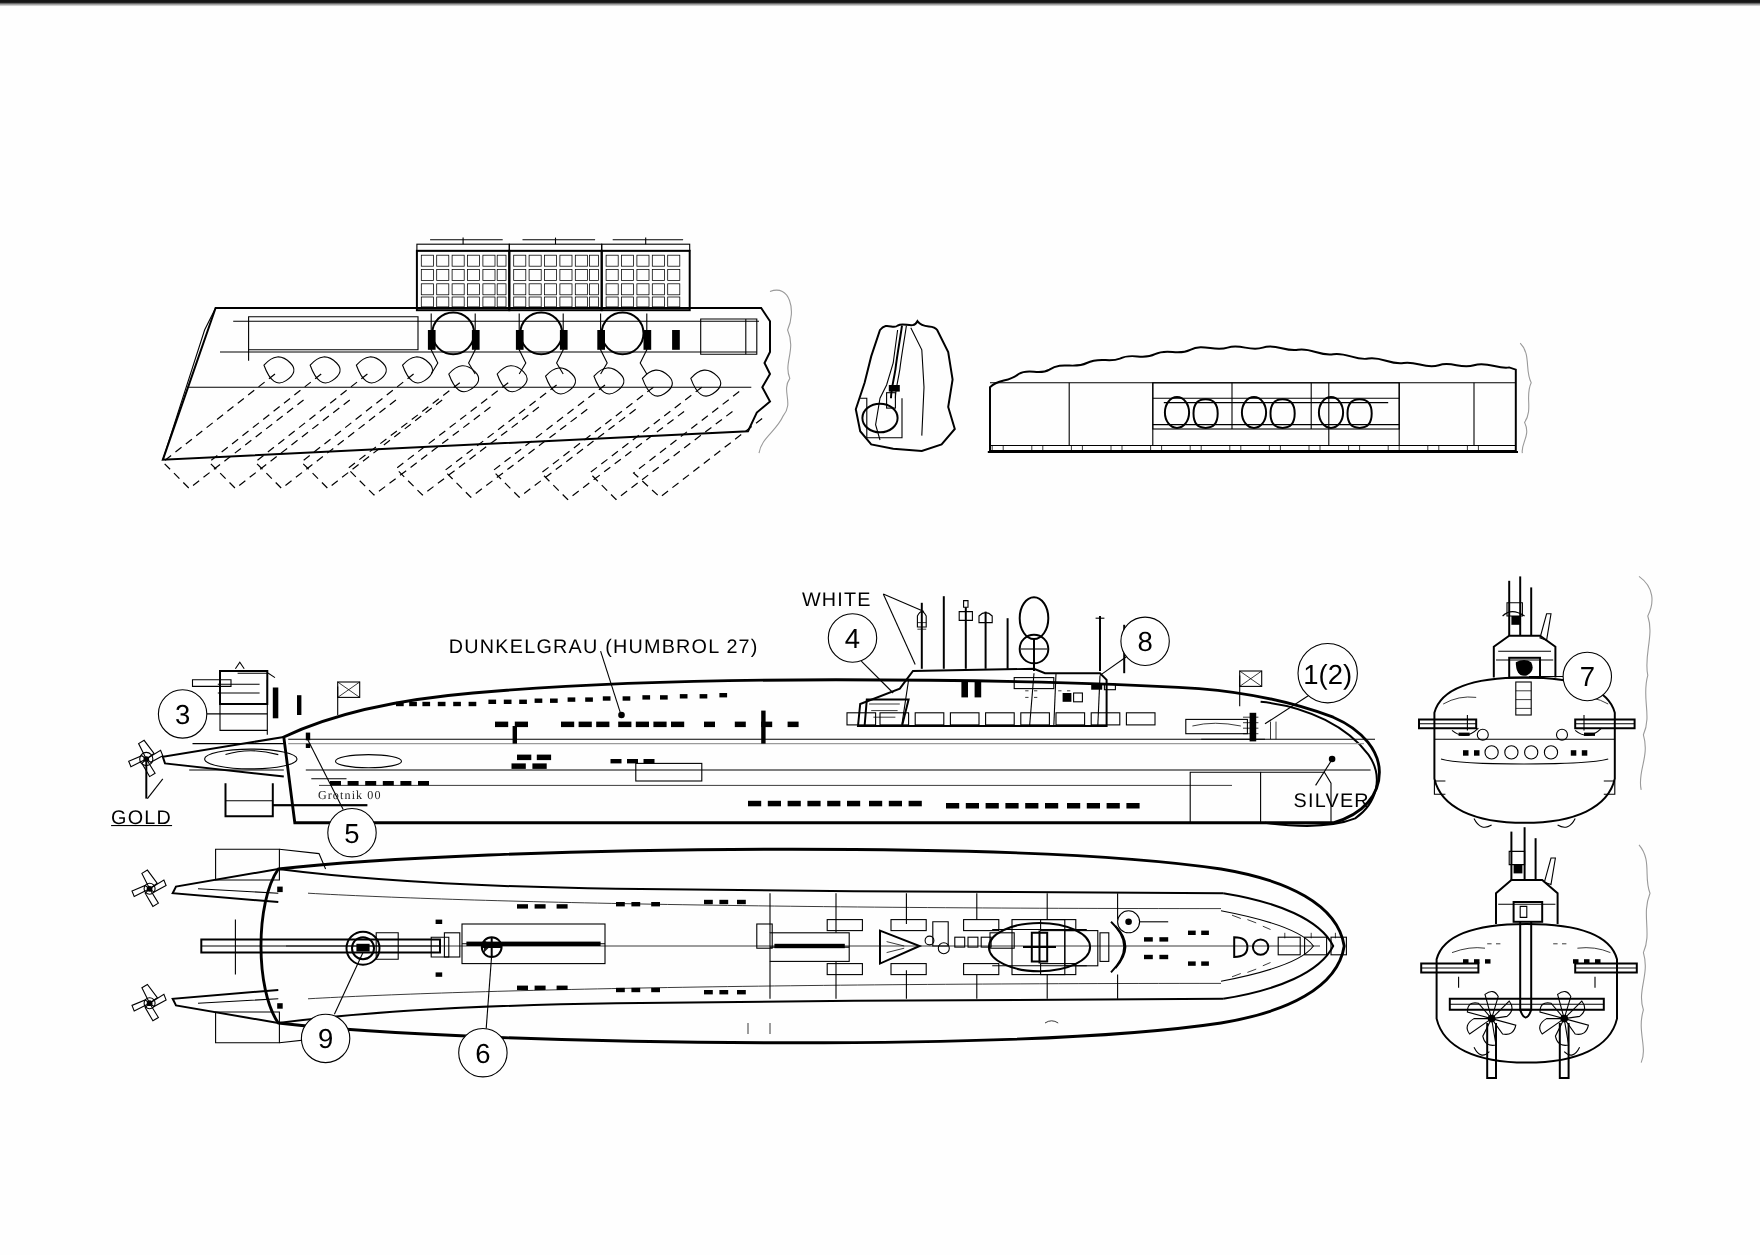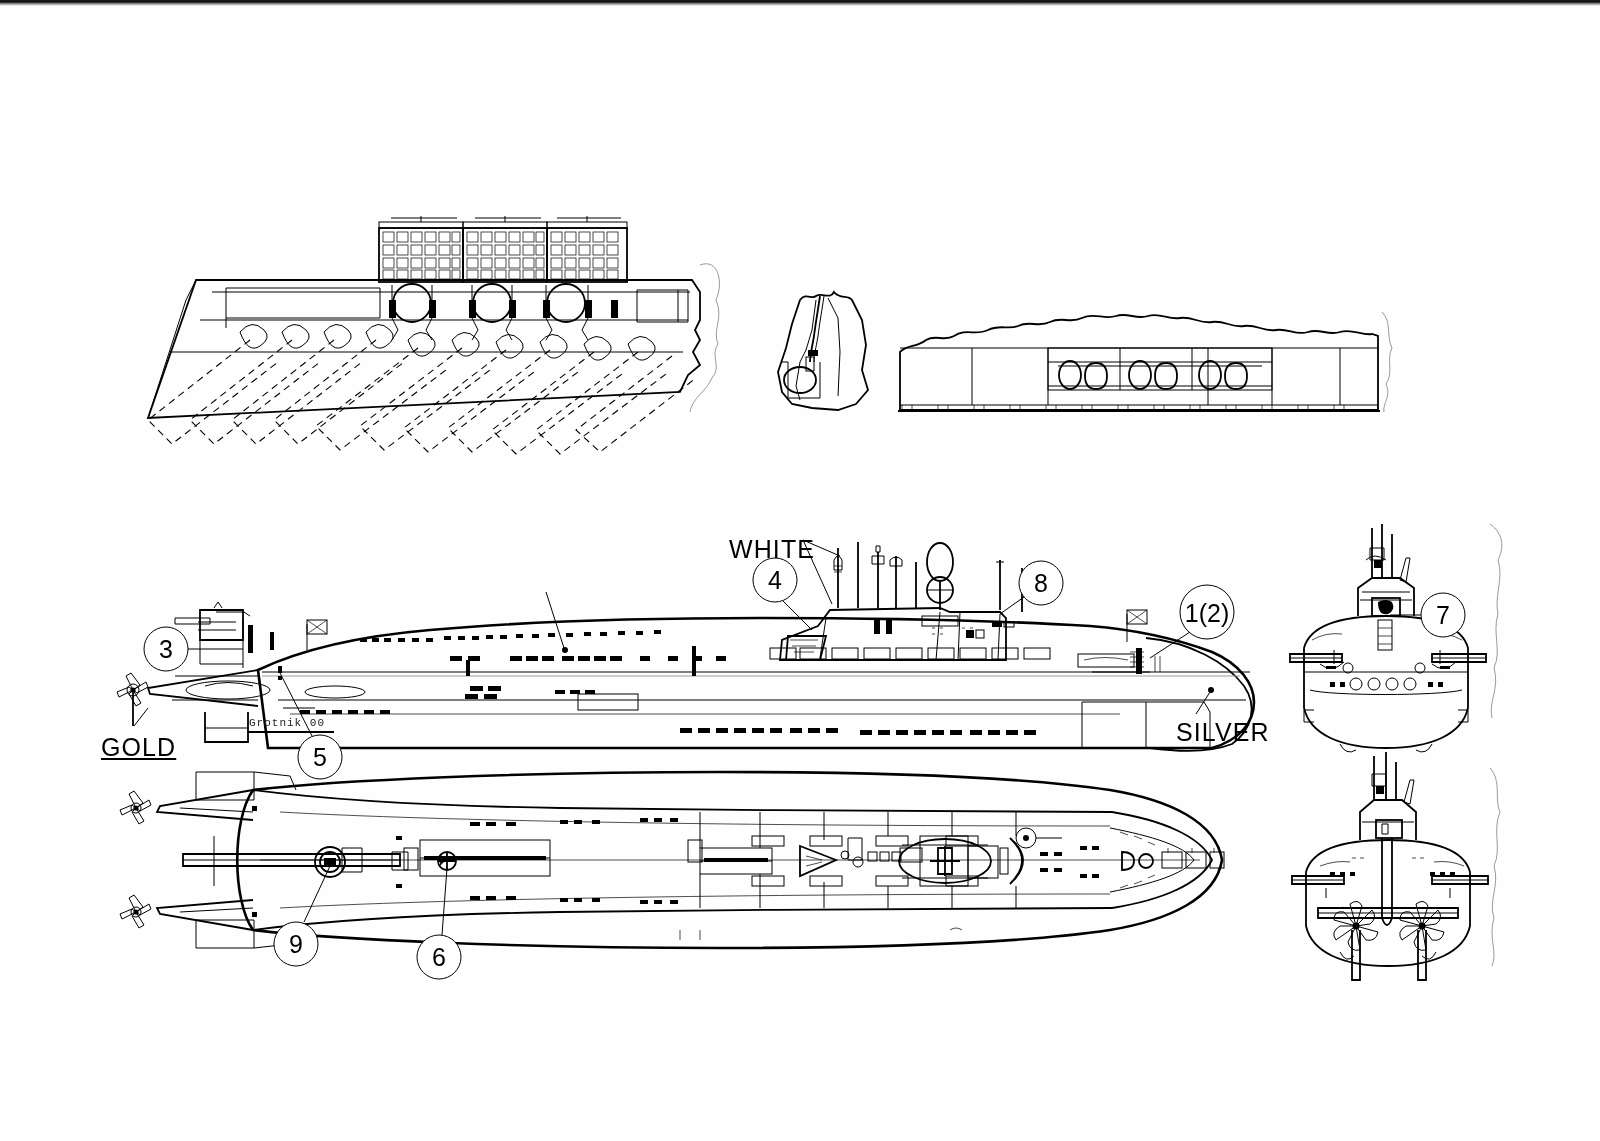--- a/index.html
+++ b/index.html
@@ -7,23 +7,23 @@
   body{
     width:1600px;height:1141px;position:relative;overflow:hidden;
     font-family:"Liberation Sans", sans-serif;
     background:#fdfdfd;
   }
   #sheet{position:absolute;inset:0;background:#fefefe;}
   .scanedge2{position:absolute;top:0;left:0;width:1600px;height:6px;
      background:linear-gradient(to bottom,#151515 0%,#151515 35%,#8a8a8a 60%,#ffffff 100%);}
   svg.layer{position:absolute;top:0;left:0;width:1600px;height:1141px;}
   .lbl{position:absolute;color:#000;white-space:nowrap;}
-  .lbl-big{font-size:25px;letter-spacing:1.1px;font-family:"Liberation Sans",sans-serif;}
-  .sig{position:absolute;font-family:Liberation Mono, monospace;font-size:11px;
-       color:#222;letter-spacing:1px;}
+  .lbl-big{font-size:18px;letter-spacing:1.1px;font-family:"Liberation Sans",sans-serif;}
+  .sig{position:absolute;font-family:Liberation Serif, serif;font-size:11px;
+       color:#222;letter-spacing:1px;padding-left:40px;}
   .callout-num{font-size:25px;font-family:"Liberation Sans",sans-serif;}
 </style>
 </head>
 <body>
 
 <div id="sheet">
 
   <div class="scanedge2"></div>
 
   <svg class="layer" viewBox="0 0 1600 1141">
@@ -777,20 +777,21 @@
       <text class="callout-num" x="320" y="766" text-anchor="middle">5</text>
       <text class="callout-num" x="775" y="589" text-anchor="middle">4</text>
       <text class="callout-num" x="1041" y="592" text-anchor="middle">8</text>
       <text class="callout-num" x="1207" y="622" text-anchor="middle">1(2)</text>
       <text class="callout-num" x="1443" y="624" text-anchor="middle">7</text>
       <text class="callout-num" x="296" y="953" text-anchor="middle">9</text>
       <text class="callout-num" x="439" y="966" text-anchor="middle">6</text>
     </g>
   </svg>
 
+  <div class="lbl lbl-big" style="left:408px;top:578px;">DUNKELGRAU (HUMBROL 27)</div>
 
   <div class="lbl lbl-big" style="left:729px;top:535px;">WHITE</div>
 
   <div class="lbl lbl-big" style="left:101px;top:733px;text-decoration:underline;">GOLD</div>
 
   <div class="lbl lbl-big" style="left:1176px;top:718px;text-align:right;">SILVER</div>
 
   <div class="sig" style="left:249px;top:717px;">Grotnik  00</div>
   <div style="position:absolute;left:248px;top:731px;width:86px;height:2px;background:#000;"></div>
 

